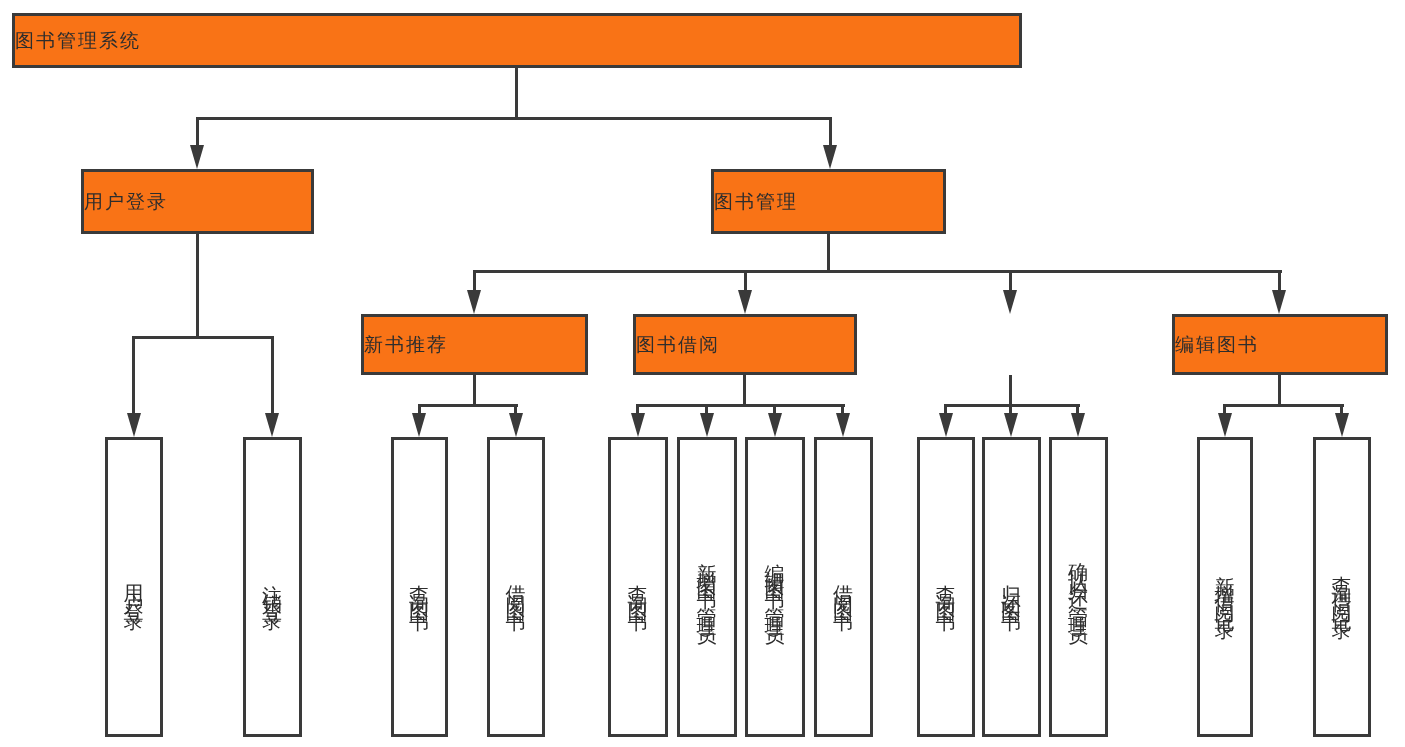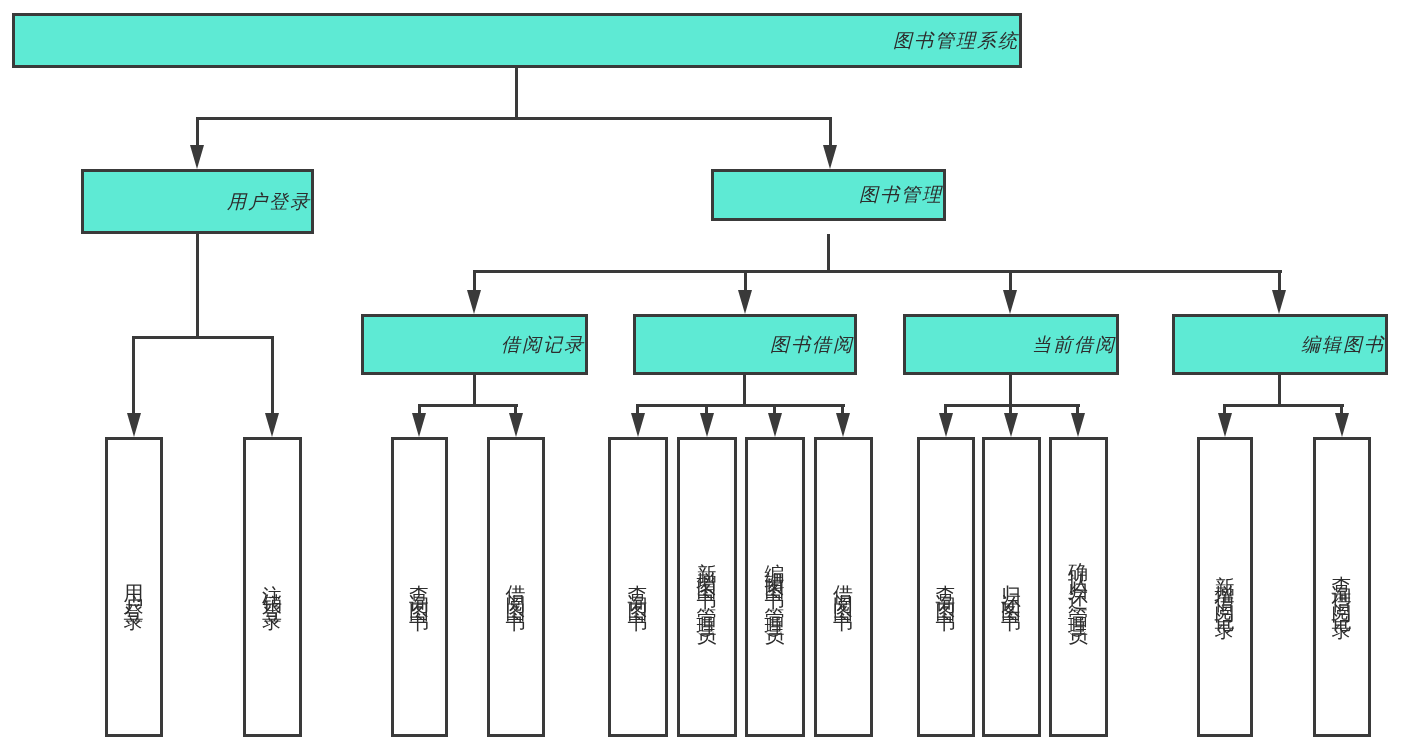--- a/index.html
+++ b/index.html
@@ -10,28 +10,27 @@
     background: #ffffff;
     font-family: "Liberation Sans", sans-serif;
     color: #2d2d2d;
     overflow: hidden;
   }
   
   .node {
     position: absolute;
     box-sizing: border-box;
     border: 3px solid #3a3a3a;
-    background: #5eead4;
+    background: #f97316;
     display: flex;
     align-items: center;
-    justify-content: flex-end;
+    justify-content: flex-start;
     font-size: 19px;
     letter-spacing: 2px;
     white-space: nowrap;
-    font-style: italic;
   }
   .vnode {
     position: absolute;
     box-sizing: border-box;
     border: 3px solid #3a3a3a;
     background: #ffffff;
     display: flex;
     align-items: center;
     justify-content: center;
     writing-mode: vertical-rl;
@@ -74,21 +73,21 @@
   <div class="v" style="left:515px; top:68px; height:52px;"></div>
   <div class="h" style="left:196px; top:117px; width:636px;"></div>
   <div class="v" style="left:196px; top:117px; height:30px;"></div>
   <div class="ar" style="left:190px; top:145px;"></div>
   <div class="v" style="left:829px; top:117px; height:30px;"></div>
   <div class="ar" style="left:823px; top:145px;"></div>
 
   <div class="node" style="left:81px; top:169px; width:233px; height:65px;">
     <span>用户登录</span>
   </div>
-  <div class="node" style="left:711px; top:169px; width:235px; height:52px;">
+  <div class="node" style="left:711px; top:169px; width:235px; height:65px;">
     <span>图书管理</span>
   </div>
 
   <div class="v" style="left:196px; top:234px; height:104px;"></div>
   <div class="h" style="left:132px; top:336px; width:142px;"></div>
   <div class="v" style="left:132px; top:336px; height:80px;"></div>
   <div class="ar" style="left:127px; top:413px;"></div>
   <div class="v" style="left:271px; top:336px; height:80px;"></div>
   <div class="ar" style="left:265px; top:413px;"></div>
 
@@ -97,27 +96,24 @@
   <div class="v" style="left:473px; top:270px; height:22px;"></div>
   <div class="ar" style="left:467px; top:290px;"></div>
   <div class="v" style="left:744px; top:270px; height:22px;"></div>
   <div class="ar" style="left:738px; top:290px;"></div>
   <div class="v" style="left:1009px; top:270px; height:22px;"></div>
   <div class="ar" style="left:1003px; top:290px;"></div>
   <div class="v" style="left:1278px; top:270px; height:22px;"></div>
   <div class="ar" style="left:1272px; top:290px;"></div>
 
   <div class="node" style="left:361px; top:314px; width:227px; height:61px;">
-    <span>借阅记录</span>
+    <span>新书推荐</span>
   </div>
   <div class="node" style="left:633px; top:314px; width:224px; height:61px;">
     <span>图书借阅</span>
-  </div>
-  <div class="node" style="left:903px; top:314px; width:216px; height:61px;">
-    <span>当前借阅</span>
   </div>
   <div class="node" style="left:1172px; top:314px; width:216px; height:61px;">
     <span>编辑图书</span>
   </div>
 
   <div class="v" style="left:473px; top:375px; height:31px;"></div>
   <div class="h" style="left:418px; top:404px; width:100px;"></div>
   <div class="v" style="left:418px; top:404px; height:11px;"></div>
   <div class="ar" style="left:412px; top:413px;"></div>
   <div class="v" style="left:514px; top:404px; height:11px;"></div>

